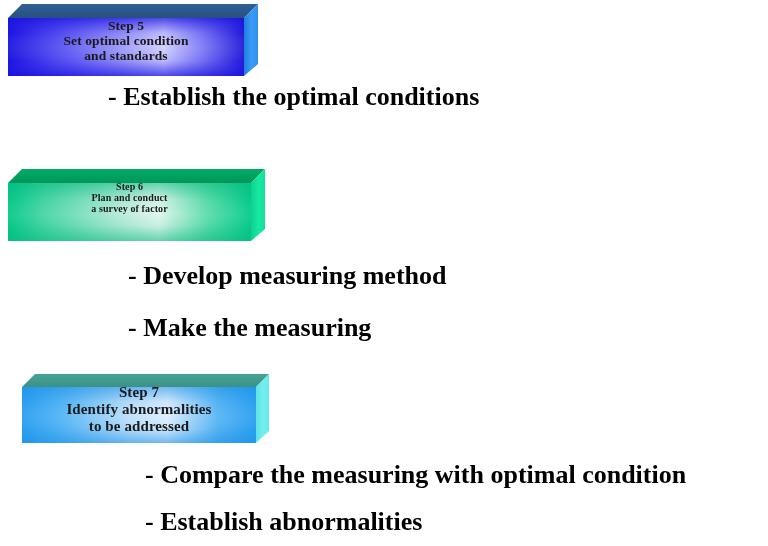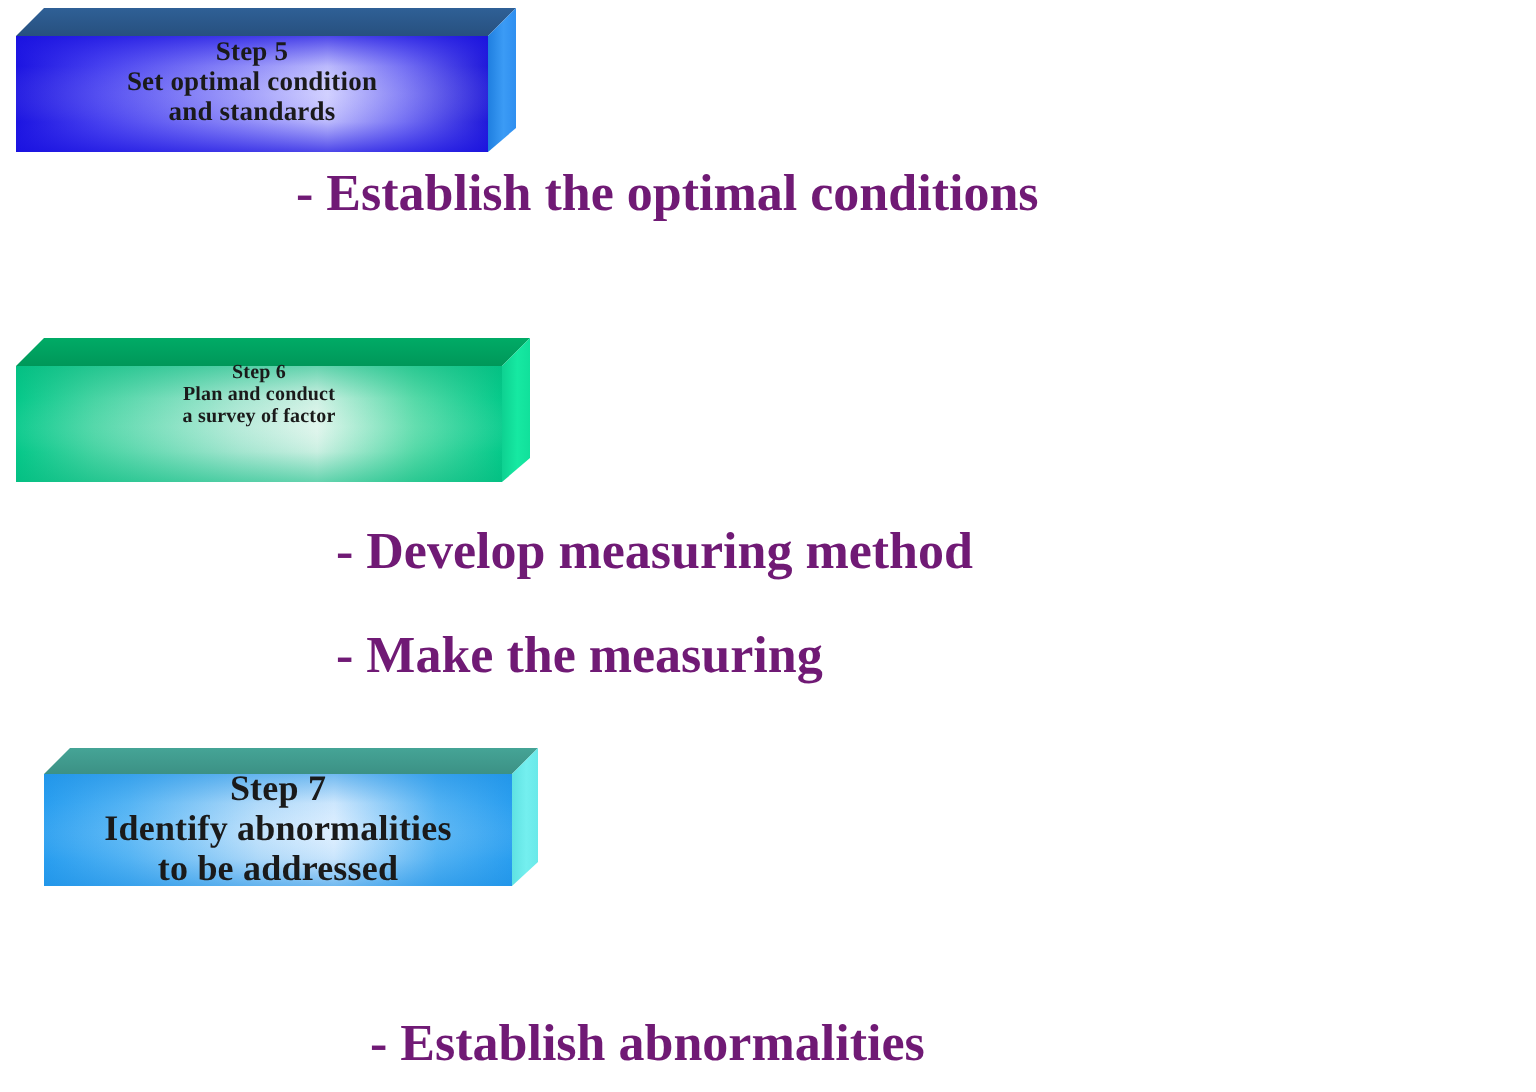--- a/index.html
+++ b/index.html
@@ -55,33 +55,32 @@
   #box-step6 { left: 8px; top: 167px; }
   #box-step6 .box-label {
     top: 14px;
     font-size: 10px;
   }
 
   
   #box-step7 { left: 22px; top: 372px; }
   #box-step7 .box-label {
     top: 12px;
-    font-size: 18px;
+    font-size: 15px;
   }
 
   
   .bullet {
     position: absolute;
-    color: #701a75;
+    color: #000000;
     font-family: "Liberation Serif", serif;
     font-weight: bold;
     font-size: 26px;
     line-height: 1.1;
     white-space: nowrap;
-    margin-left: 40px;
   }
   #line-establish { left: 108px; top: 83px; }
   #line-develop   { left: 128px; top: 262px; }
   #line-make      { left: 128px; top: 314px; }
   #line-compare   { left: 145px; top: 461px; }
   #line-identify  { left: 145px; top: 508px; }
 </style>
 </head>
 <body>
 
@@ -203,16 +202,17 @@
 Identify abnormalities
 to be addressed</div>
   </div>
 
   <div class="bullet" id="line-establish">- Establish the optimal conditions</div>
 
   <div class="bullet" id="line-develop">- Develop measuring method</div>
 
   <div class="bullet" id="line-make">- Make the measuring</div>
 
+  <div class="bullet" id="line-compare">- Compare the measuring with optimal condition</div>
 
   <div class="bullet" id="line-identify">- Establish abnormalities</div>
 
 </div>
 
 </body></html>

